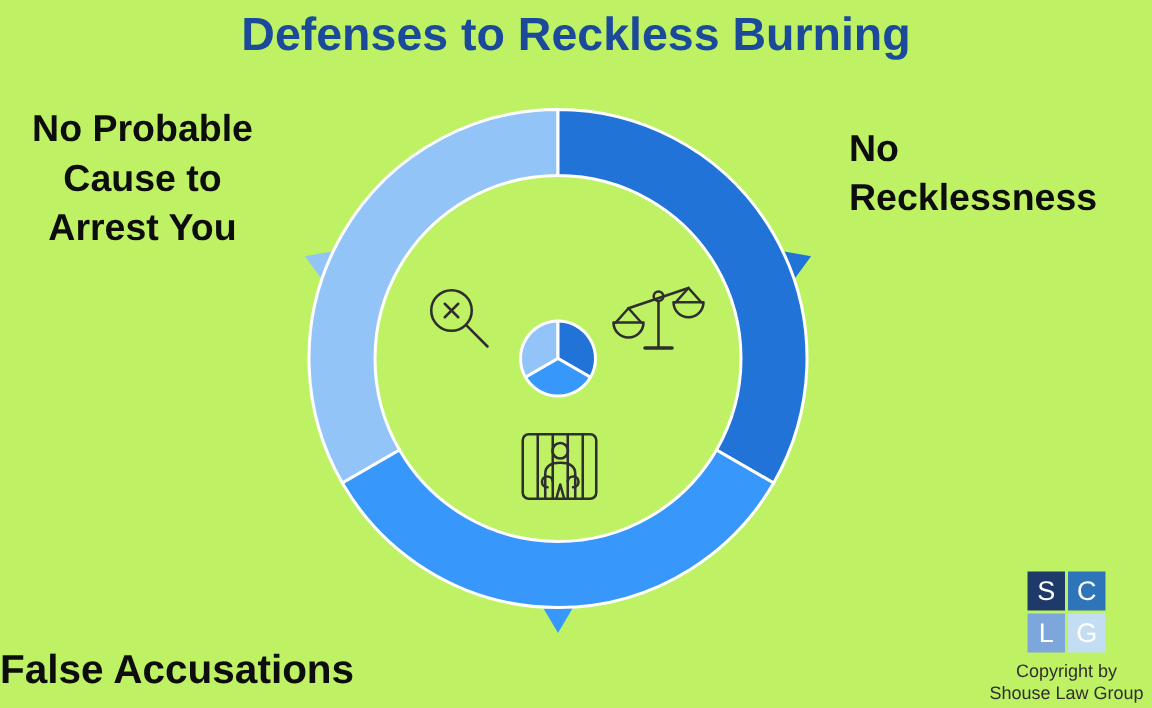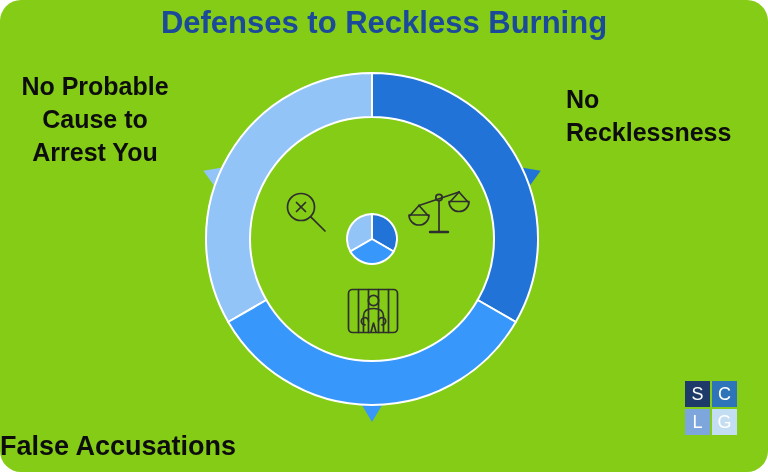--- a/index.html
+++ b/index.html
@@ -1,18 +1,18 @@
 <!DOCTYPE html>
 <html><head>
 <meta charset="utf-8">
 <style>
   html,body { margin:0; padding:0; background:#ffffff; }
   .stage {
-    position:relative; width:768px; height:472px; background:#84cc16;
-    font-family:"Liberation Sans", sans-serif; overflow:hidden;border-radius:21px;
+    position:relative; width:768px; height:472px; background:#bef264;
+    font-family:"Liberation Sans", sans-serif; overflow:hidden;
   }
   .title {
     position:absolute; top:5px; left:0; right:0; text-align:center;
     font-size:31px; font-weight:bold; color:#1a4a99;
   }
   .label { position:absolute; font-weight:bold; color:#0d0d0d; font-size:25px; line-height:33px; }
   .label-left   { top:70px; left:0; width:190px; text-align:center; }
   .label-right  { top:83px; left:566px; text-align:left; }
   .label-bottom { top:430px; left:0; right:0; font-size:27px; }
   .diagram-svg { position:absolute; left:172px; top:39px; width:400px; height:400px; }
@@ -98,15 +98,19 @@
     </g>
   </svg>
 
   <div class="logo">
     <div class="logo-grid">
       <div class="logo-sq" style="background: rgb(30, 58, 104);">S</div>
       <div class="logo-sq" style="background: rgb(46, 116, 184);">C</div>
       <div class="logo-sq" style="background: rgb(125, 167, 220);">L</div>
       <div class="logo-sq" style="background: rgb(195, 221, 242);">G</div>
     </div>
+    <div class="copyright">
+      <div>Copyright by</div>
+      <div>Shouse Law Group</div>
+    </div>
   </div>
 
 </div>
 
 </body></html>

